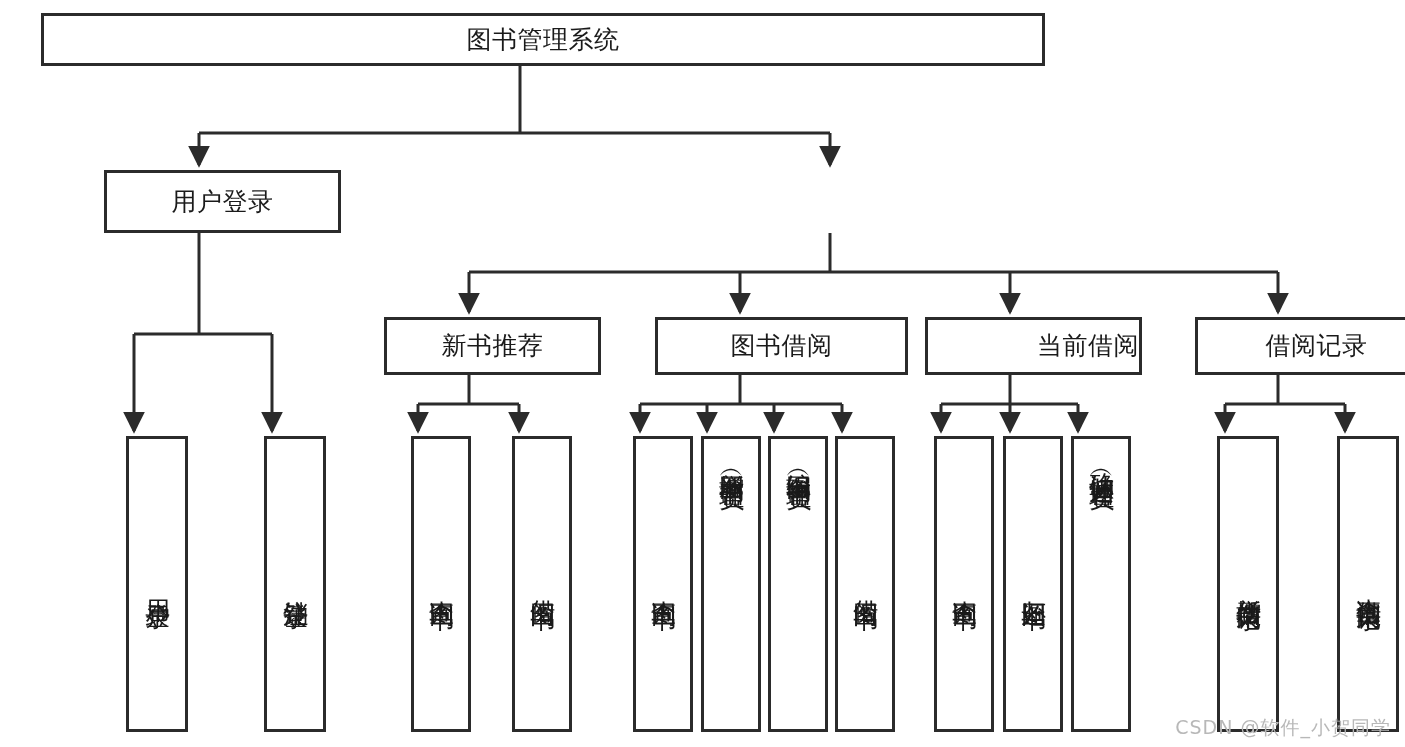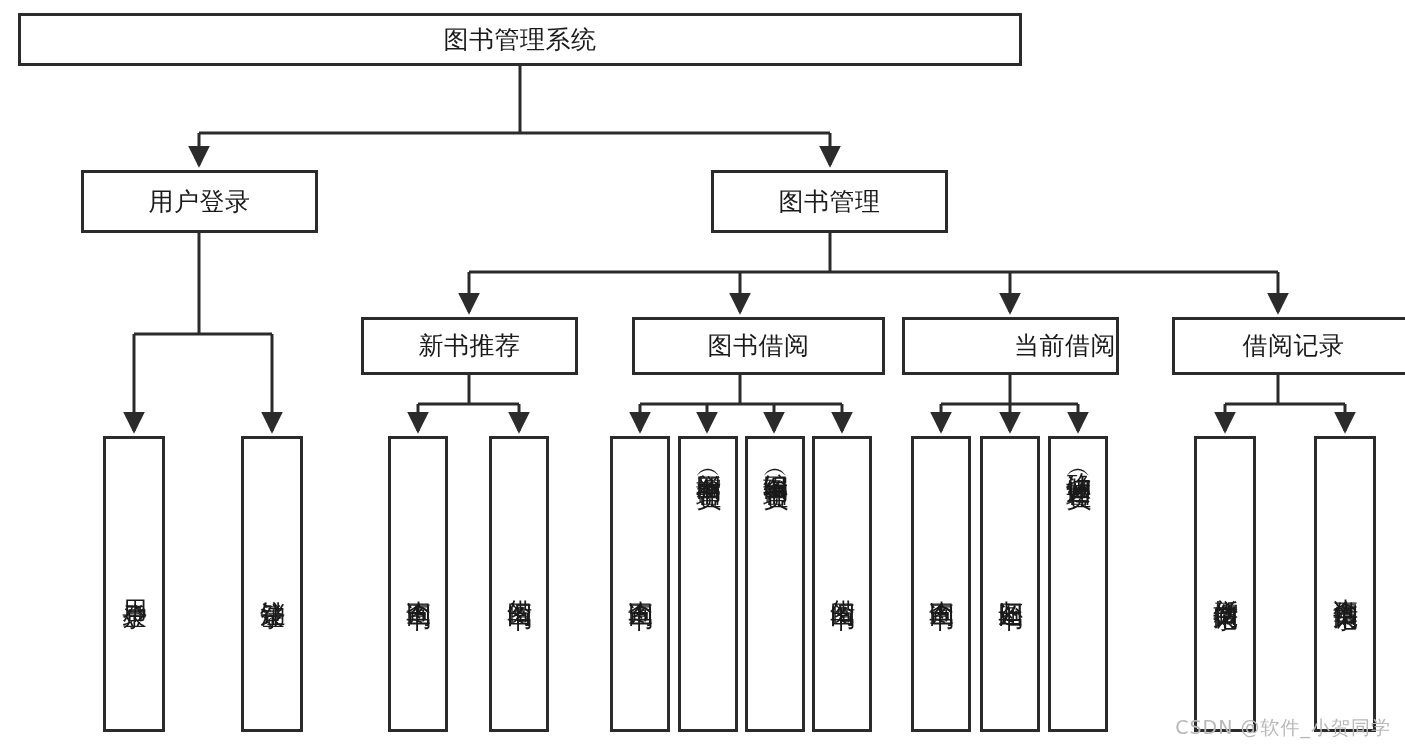--- a/index.html
+++ b/index.html
@@ -29,20 +29,21 @@
   .node {
     position: absolute;
     box-sizing: border-box;
     background: #ffffff;
     border: 3px solid #2b2b2b;
     display: flex;
     align-items: center;
     justify-content: center;
     color: #1a1a1a;
     z-index: 2;
+    margin-left: 23px;
   }
   .node-label {
     display: block;
     text-align: center;
     line-height: 1.18;
     letter-spacing: 0.5px;
   }
   
   .node.horiz .node-label {
     font-size: 25px;
@@ -137,23 +138,20 @@
     </g>
   </svg>
 
   <div class="node horiz root" style="left:18px; top:13px; width:1004px; height:53px;">
     <span class="node-label">图书管理系统</span>
   </div>
 
   <div class="node horiz" style="left:81px; top:170px; width:237px; height:63px;">
     <span class="node-label">用户登录</span>
   </div>
-  <div class="node horiz" style="left:711px; top:170px; width:237px; height:63px;">
-    <span class="node-label">图书管理</span>
-  </div>
 
   <div class="node horiz" style="left:361px; top:317px; width:217px; height:58px;">
     <span class="node-label">新书推荐</span>
   </div>
   <div class="node horiz" style="left:632px; top:317px; width:253px; height:58px;">
     <span class="node-label">图书借阅</span>
   </div>
   <div class="node horiz" style="left:902px; top:317px; width:217px; height:58px;justify-content:flex-end;">
     <span class="node-label">当前借阅</span>
   </div>

